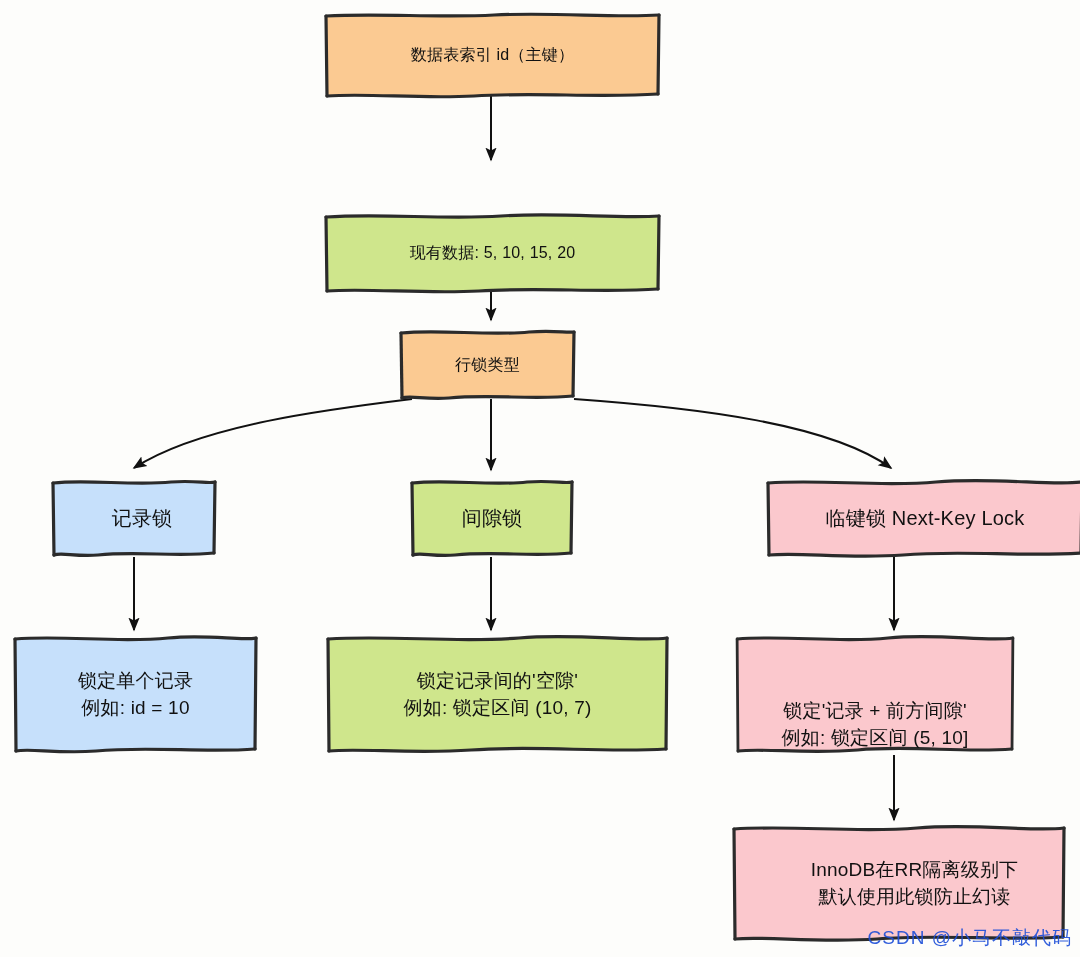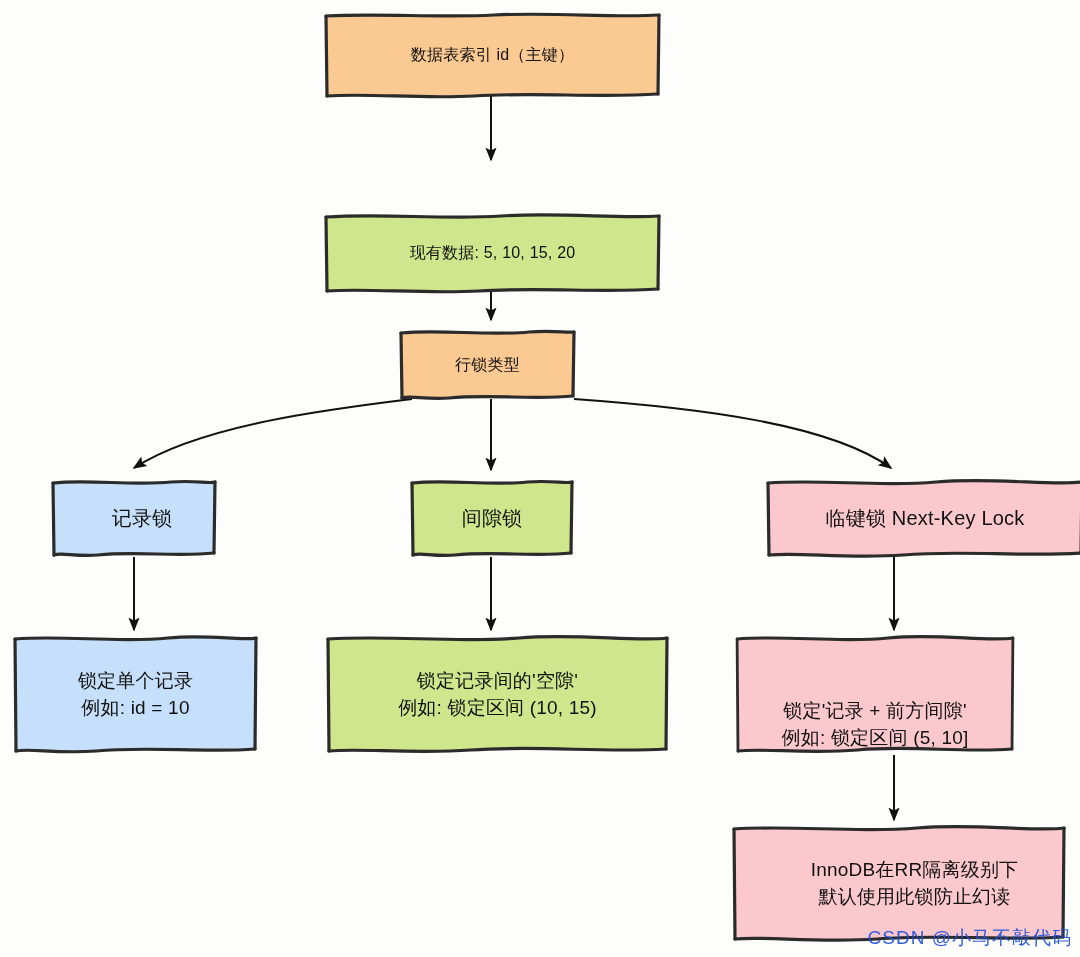--- a/index.html
+++ b/index.html
@@ -183,21 +183,21 @@
 
   <div class="node t-19" style="left:327px; top:637px; width:341px; height:115px;">
     <svg class="sketch" viewBox="0 0 353 127" preserveAspectRatio="none">
       <path class="f-green" d="M7,8 C70,4 135,12 198,7 C255,2 315,11 346,7 L345,118 C282,122 215,114 150,119 C92,123 38,117 8,120 Z"></path>
       <path class="stroke-dark" d="M7,8 C70,4 135,12 198,7 C255,2 315,11 346,7"></path>
       <path class="stroke-dark" d="M346,7 L345,118"></path>
       <path class="stroke-dark" d="M345,118 C282,122 215,114 150,119 C92,123 38,117 8,120"></path>
       <path class="stroke-dark" d="M8,120 L7,8"></path>
     </svg>
     <span class="node-label">锁定记录间的'空隙'
-例如: 锁定区间 (10, 15)</span>
+例如: 锁定区间 (10, 7)</span>
   </div>
 
   <div class="node t-19" style="left:737px; top:637px; width:276px; height:115px;align-items:flex-end;">
     <svg class="sketch" viewBox="0 0 330 127" preserveAspectRatio="none">
       <path class="f-pink" d="M7,8 C62,4 125,12 180,7 C238,2 292,11 323,7 L322,118 C265,122 205,114 145,119 C88,123 36,117 8,120 Z"></path>
       <path class="stroke-dark" d="M7,8 C62,4 125,12 180,7 C238,2 292,11 323,7"></path>
       <path class="stroke-dark" d="M323,7 L322,118"></path>
       <path class="stroke-dark" d="M322,118 C265,122 205,114 145,119 C88,123 36,117 8,120"></path>
       <path class="stroke-dark" d="M8,120 L7,8"></path>
     </svg>

